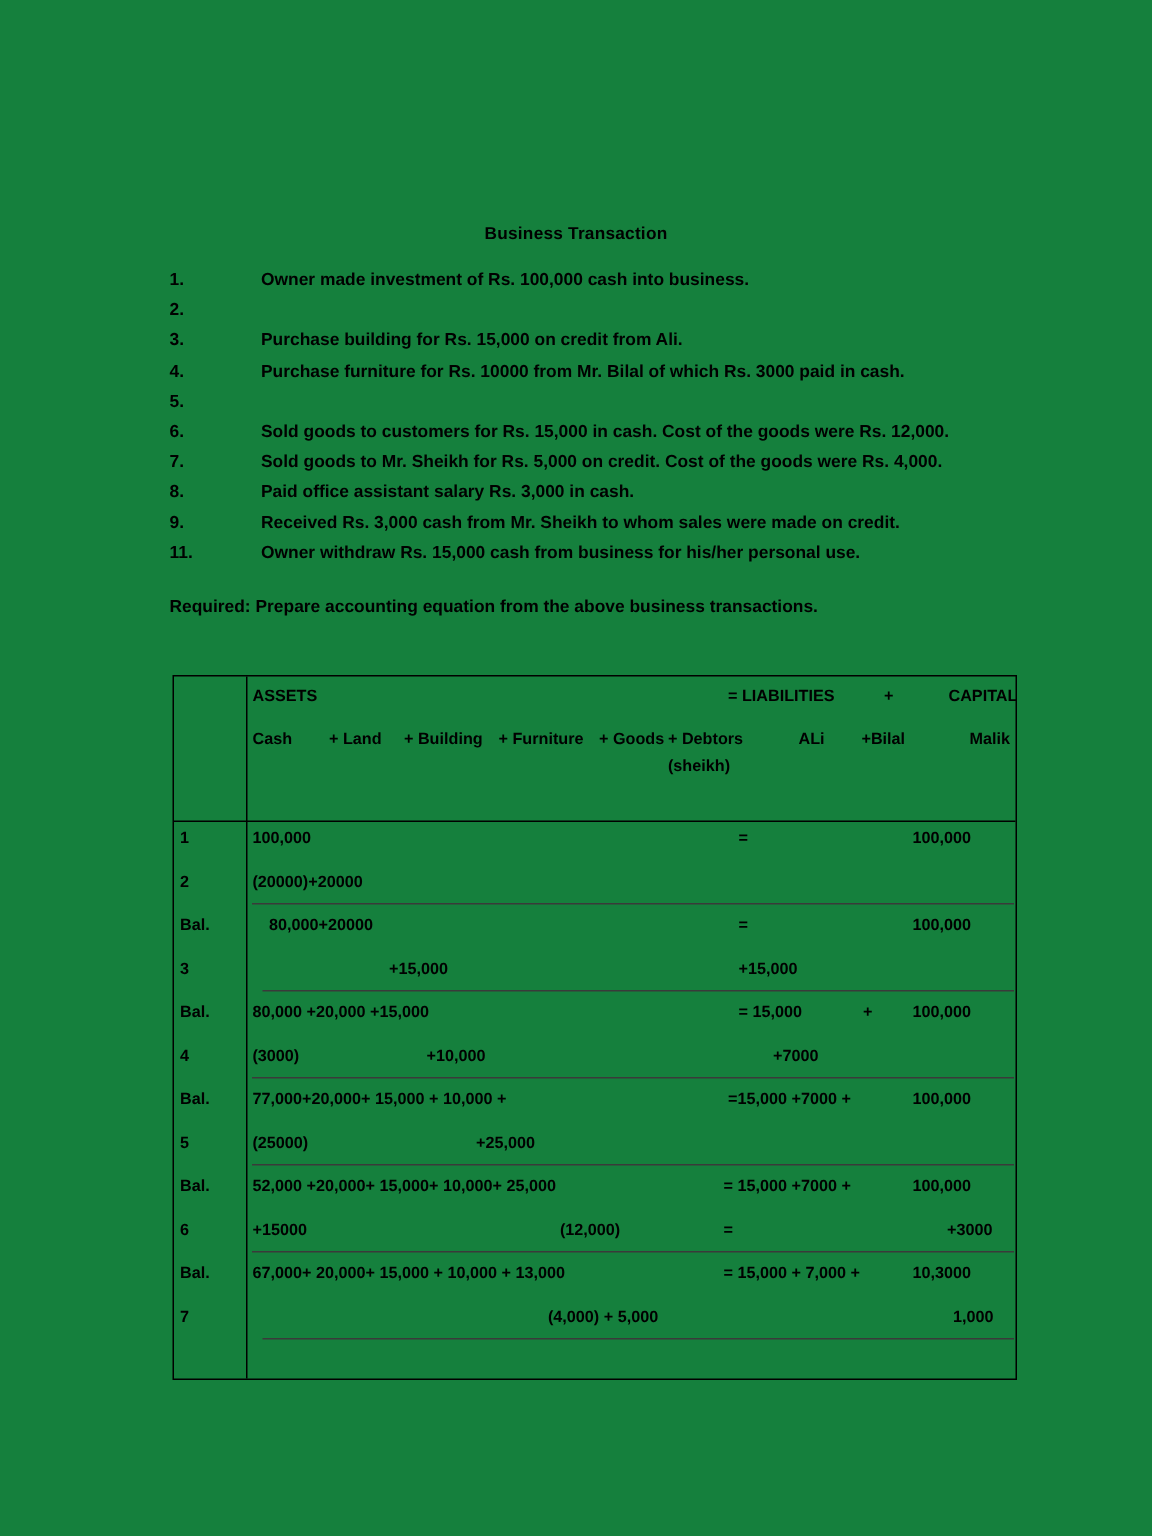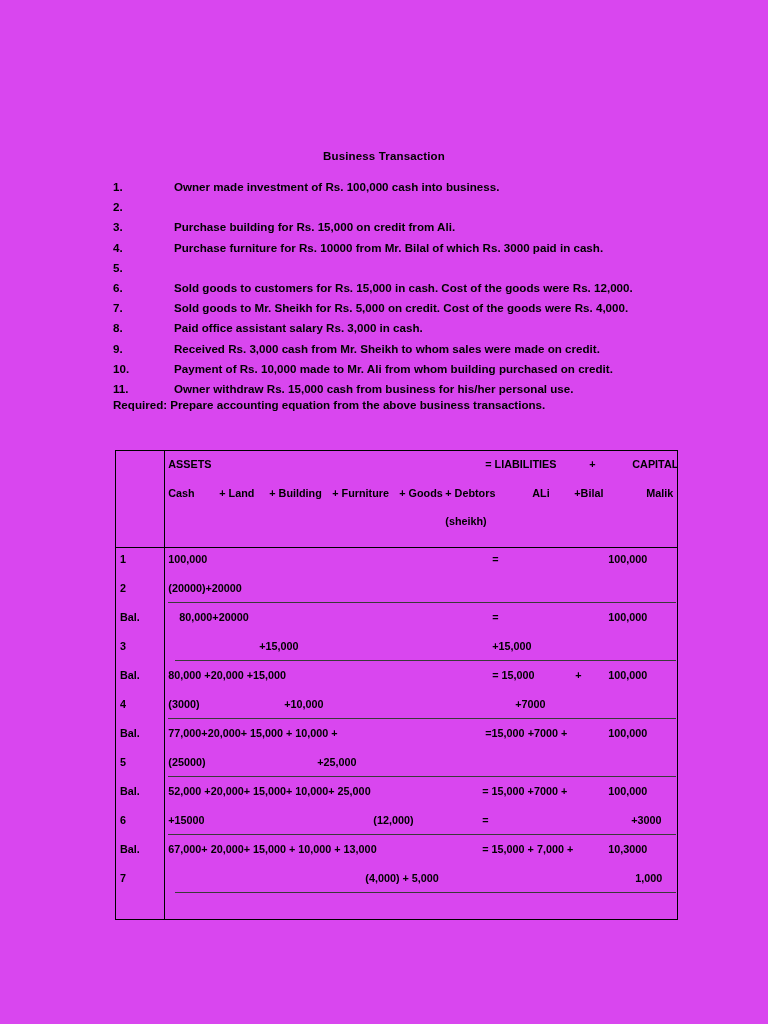--- a/index.html
+++ b/index.html
@@ -13,21 +13,21 @@
     height: 1024px;
     position: relative;
     font-family: "Liberation Sans", sans-serif;
     color: #000000;
     overflow: hidden;
   }
 
   .page {
     position: absolute;
     inset: 0;
-    background: #d946ef;
+    background: #15803d;
   }
 
   
   .doc-title {
     position: absolute;
     left: 0;
     top: 150px;
     width: 768px;
     text-align: center;
     font-size: 11.5px;
@@ -109,21 +109,21 @@
     position: absolute;
     left: 0;
     right: 0;
     height: 16px;
     font-size: 10.8px;
     font-weight: bold;
     white-space: nowrap;
   }
   .hdr-l1 { top: 7px; }
   .hdr-l2 { top: 36px; }
-  .hdr-l3 { top: 64px; }
+  .hdr-l3 { top: 54px; }
 
   .hdr-cell { position: absolute; }
 
   
   .rows {
     position: absolute;
     left: 0;
     right: 0;
     top: 97px;
     bottom: 0;
@@ -198,24 +198,20 @@
         <span class="txn-num">7.</span>
         <span class="txn-text">Sold goods to Mr. Sheikh for Rs. 5,000 on credit. Cost of the goods were Rs. 4,000.</span>
       </div>
       <div class="txn-row">
         <span class="txn-num">8.</span>
         <span class="txn-text">Paid office assistant salary Rs. 3,000 in cash.</span>
       </div>
       <div class="txn-row">
         <span class="txn-num">9.</span>
         <span class="txn-text">Received Rs. 3,000 cash from Mr. Sheikh to whom sales were made on credit.</span>
-      </div>
-      <div class="txn-row">
-        <span class="txn-num">10.</span>
-        <span class="txn-text">Payment of Rs. 10,000 made to Mr. Ali from whom building purchased on credit.</span>
       </div>
       <div class="txn-row">
         <span class="txn-num">11.</span>
         <span class="txn-text">Owner withdraw Rs. 15,000 cash from business for his/her personal use.</span>
       </div>
     </div>
 
   <div class="required-line">Required: Prepare accounting equation from the above business transactions.</div>
 
   <div class="eq-table">

